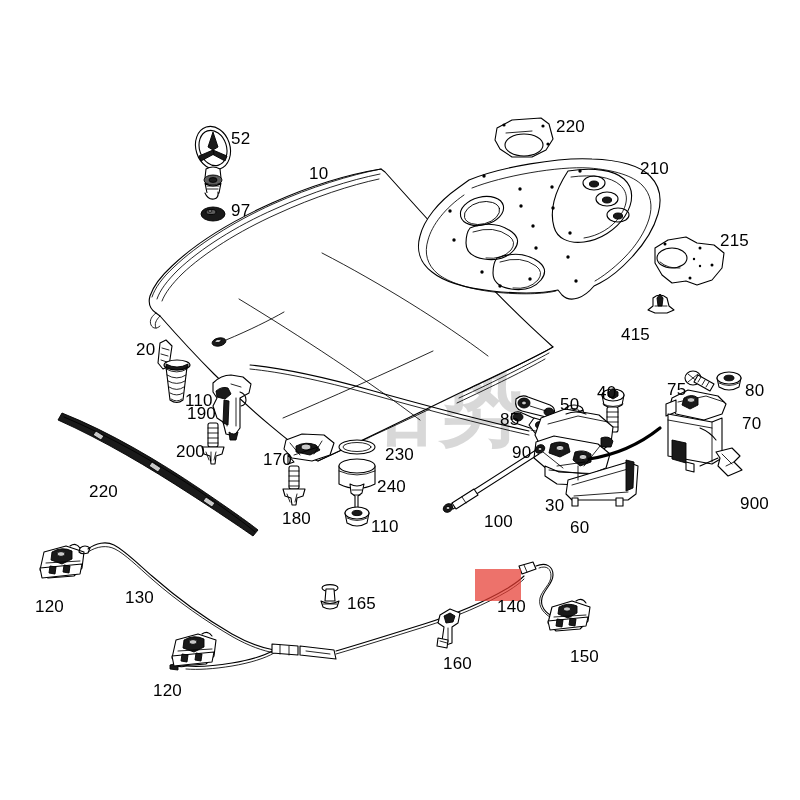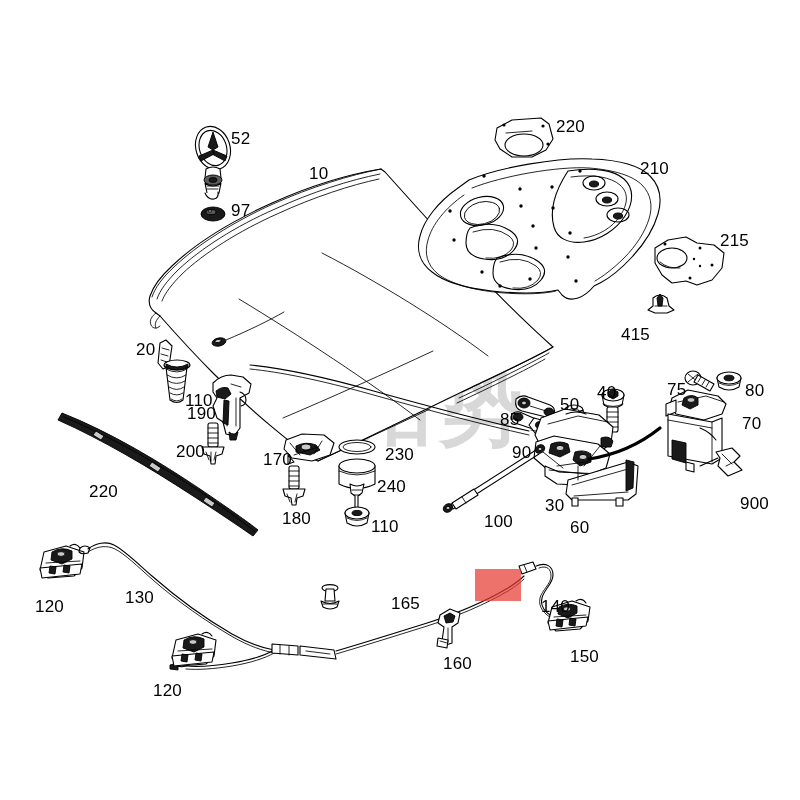--- a/index.html
+++ b/index.html
@@ -479,18 +479,18 @@
   <div class="lbl" style="left:545px;top:497px;">30</div>
   <div class="lbl" style="left:570px;top:519px;">60</div>
   <div class="lbl" style="left:484px;top:513px;">100</div>
   <div class="lbl" style="left:667px;top:381px;">75</div>
   <div class="lbl" style="left:745px;top:382px;text-align:right;">80</div>
   <div class="lbl" style="left:742px;top:415px;">70</div>
   <div class="lbl" style="left:731px;top:495px;margin-left:9px;">900</div>
   <div class="lbl" style="left:35px;top:598px;">120</div>
   <div class="lbl" style="left:125px;top:589px;">130</div>
   <div class="lbl" style="left:153px;top:682px;">120</div>
-  <div class="lbl" style="left:347px;top:595px;margin-left:44px;">165</div>
+  <div class="lbl" style="left:347px;top:595px;">165</div>
   <div class="lbl" style="left:443px;top:655px;">160</div>
-  <div class="lbl" style="left:497px;top:598px;margin-left:44px;">140</div>
+  <div class="lbl" style="left:497px;top:598px;">140</div>
   <div class="lbl" style="left:570px;top:648px;">150</div>
 
 </div>
 
 </body></html>

